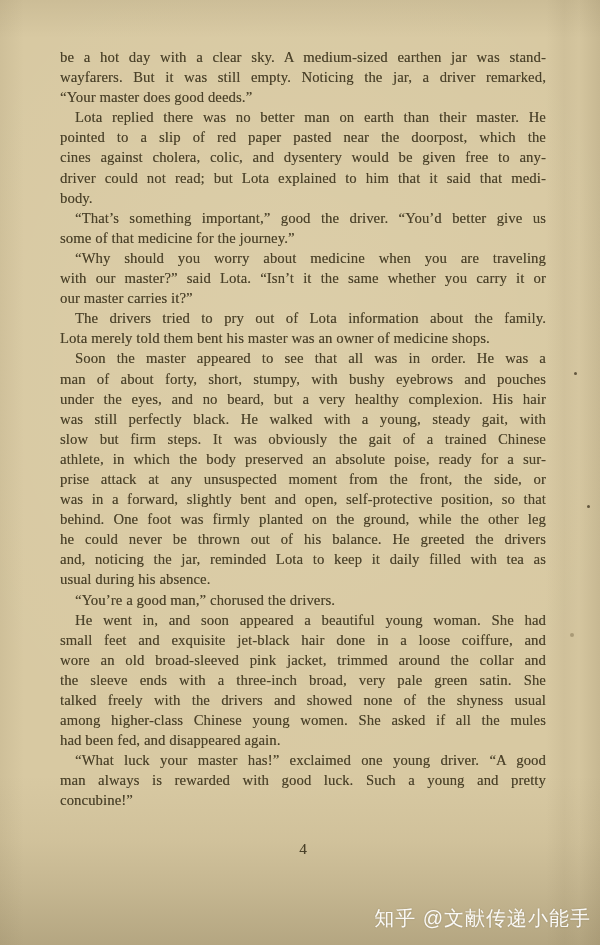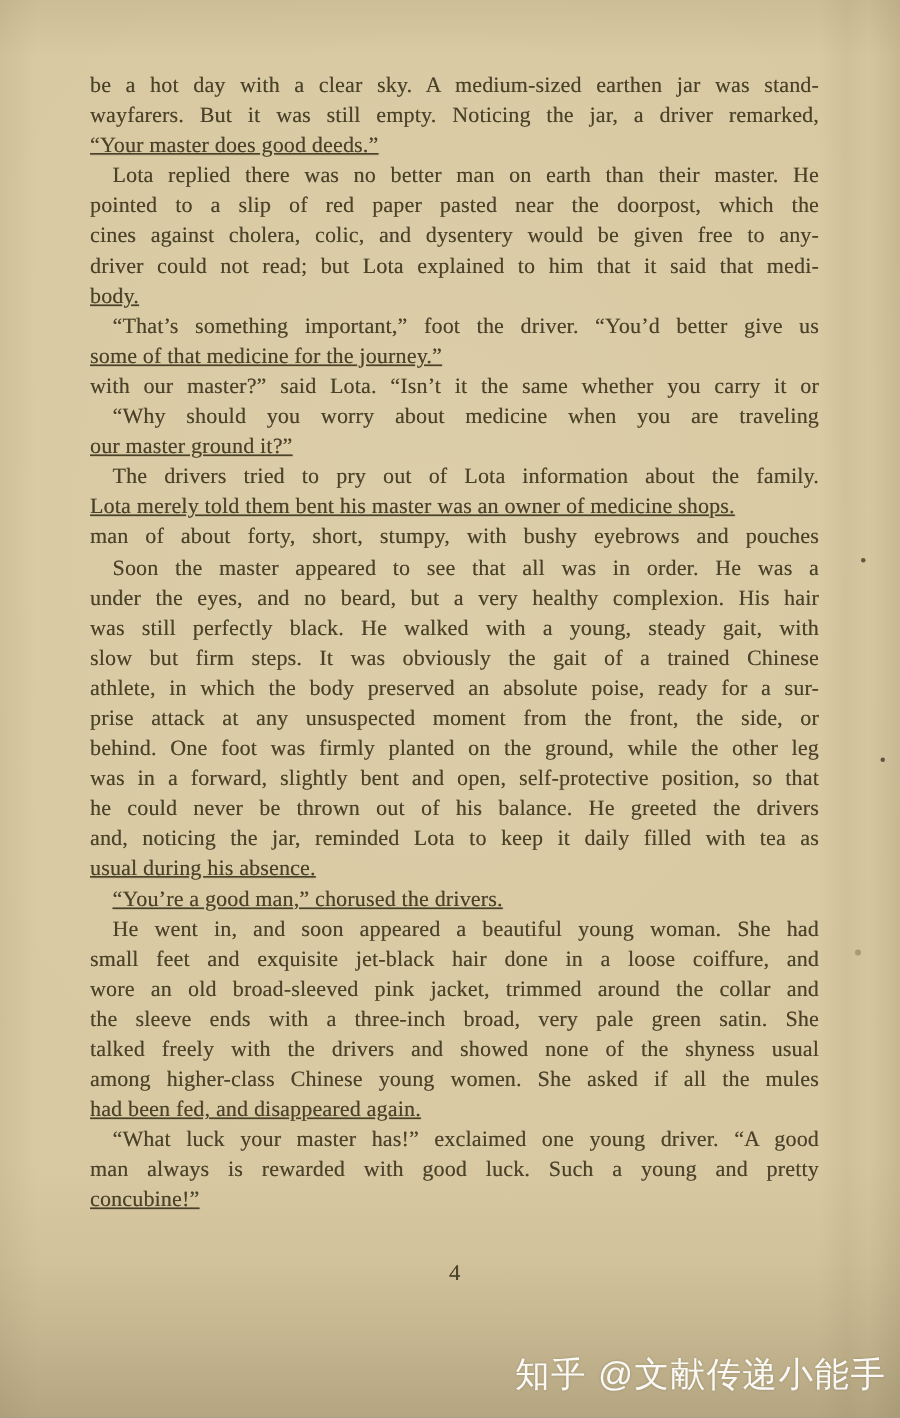--- a/index.html
+++ b/index.html
@@ -52,42 +52,41 @@
     letter-spacing: 0.15px;
     text-shadow: 0.2px 0.2px 0.4px rgba(74,65,41,0.55);
   }
   .line {
     text-align: justify;
     text-align-last: justify;
     white-space: normal;
   }
   .line.last {
     text-align-last: left;
-    text-decoration: underline;
   }
   .line.indent {
     text-indent: 15px;
   }
   .page-number {
     position: absolute;
     left: 60px;
     top: 841px;
     width: 486px;
     text-align: center;
     color: var(--ink, #4a4129);
     font-size: 15px;
     text-shadow: 0.2px 0.2px 0.4px rgba(74,65,41,0.55);
   }
   .watermark {
     position: absolute;
     right: 9px;
     bottom: 13px;
     color: var(--wm, #ffffff);
     opacity: 0.93;
-    font-size: 23px;
+    font-size: 20px;
     letter-spacing: 1px;
     font-family: "Liberation Sans", "DejaVu Sans", sans-serif;
     text-shadow: 0 0 2px rgba(90,80,55,0.35);
   }
   .speck {
     position: absolute;
     background: rgba(60,50,30,0.75);
     border-radius: 50%;
   }
   .speck.s1 { left: 574px; top: 372px; width: 3px; height: 3px; }
@@ -100,36 +99,36 @@
 <div class="page">
   <div class="text-block">
       <div class="line">be a hot day with a clear sky. A medium-sized earthen jar was stand-</div>
       <div class="line">wayfarers. But it was still empty. Noticing the jar, a driver remarked,</div>
       <div class="line last">“Your master does good deeds.”</div>
       <div class="line indent">Lota replied there was no better man on earth than their master. He</div>
       <div class="line">pointed to a slip of red paper pasted near the doorpost, which the</div>
       <div class="line">cines against cholera, colic, and dysentery would be given free to any-</div>
       <div class="line">driver could not read; but Lota explained to him that it said that medi-</div>
       <div class="line last">body.</div>
-      <div class="line indent">“That’s something important,” foot the driver. “You’d better give us</div>
+      <div class="line indent">“That’s something important,” good the driver. “You’d better give us</div>
       <div class="line last">some of that medicine for the journey.”</div>
+      <div class="line indent">“Why should you worry about medicine when you are traveling</div>
       <div class="line">with our master?” said Lota. “Isn’t it the same whether you carry it or</div>
-      <div class="line indent">“Why should you worry about medicine when you are traveling</div>
-      <div class="line last">our master ground it?”</div>
+      <div class="line last">our master carries it?”</div>
       <div class="line indent">The drivers tried to pry out of Lota information about the family.</div>
       <div class="line last">Lota merely told them bent his master was an owner of medicine shops.</div>
+      <div class="line indent">Soon the master appeared to see that all was in order. He was a</div>
       <div class="line">man of about forty, short, stumpy, with bushy eyebrows and pouches</div>
-      <div class="line indent">Soon the master appeared to see that all was in order. He was a</div>
       <div class="line">under the eyes, and no beard, but a very healthy complexion. His hair</div>
       <div class="line">was still perfectly black. He walked with a young, steady gait, with</div>
       <div class="line">slow but firm steps. It was obviously the gait of a trained Chinese</div>
       <div class="line">athlete, in which the body preserved an absolute poise, ready for a sur-</div>
       <div class="line">prise attack at any unsuspected moment from the front, the side, or</div>
+      <div class="line">was in a forward, slightly bent and open, self-protective position, so that</div>
       <div class="line">behind. One foot was firmly planted on the ground, while the other leg</div>
-      <div class="line">was in a forward, slightly bent and open, self-protective position, so that</div>
       <div class="line">he could never be thrown out of his balance. He greeted the drivers</div>
       <div class="line">and, noticing the jar, reminded Lota to keep it daily filled with tea as</div>
       <div class="line last">usual during his absence.</div>
       <div class="line last indent">“You’re a good man,” chorused the drivers.</div>
       <div class="line indent">He went in, and soon appeared a beautiful young woman. She had</div>
       <div class="line">small feet and exquisite jet-black hair done in a loose coiffure, and</div>
       <div class="line">wore an old broad-sleeved pink jacket, trimmed around the collar and</div>
       <div class="line">the sleeve ends with a three-inch broad, very pale green satin. She</div>
       <div class="line">talked freely with the drivers and showed none of the shyness usual</div>
       <div class="line">among higher-class Chinese young women. She asked if all the mules</div>

